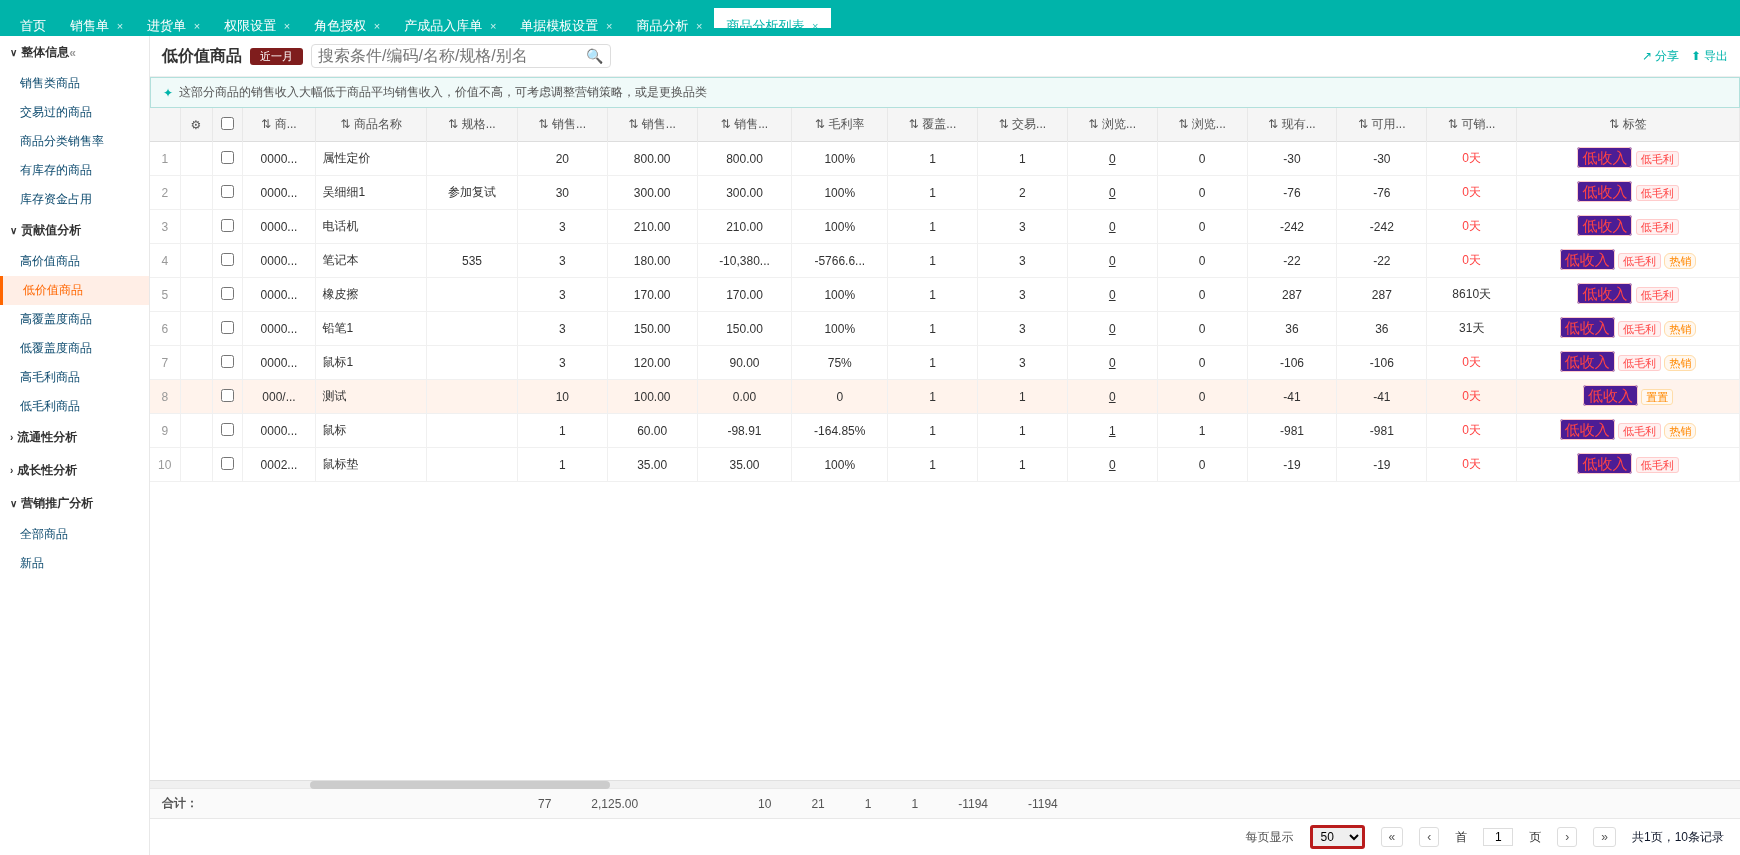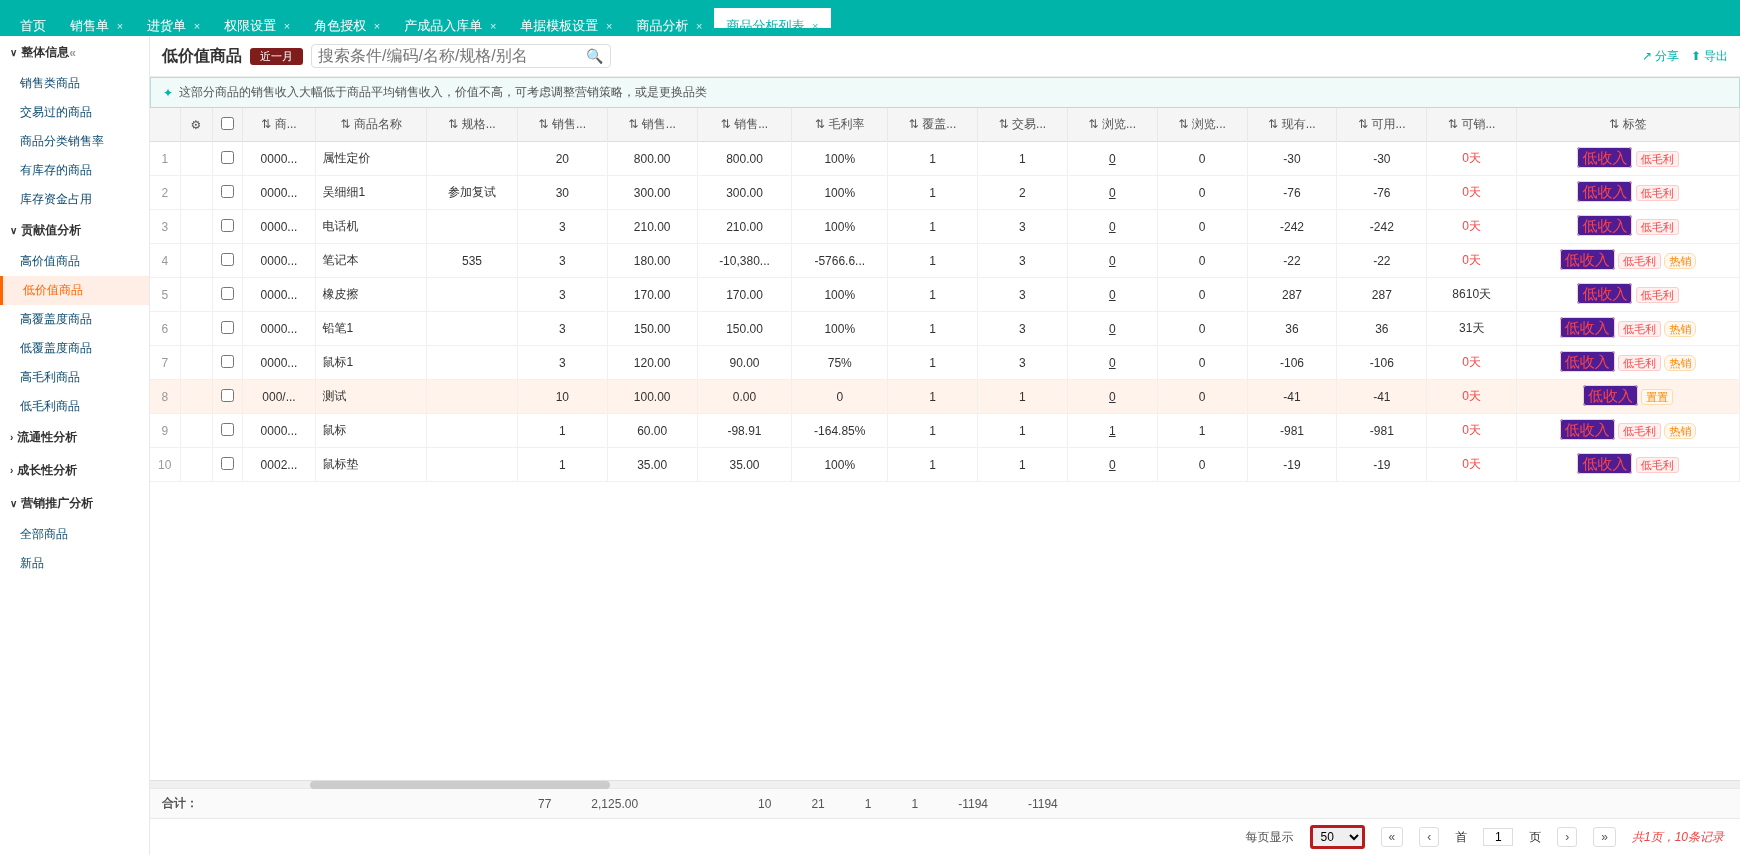--- a/index.html
+++ b/index.html
@@ -263,21 +263,21 @@
       color: #555;
     }
     .page-nav-btn:disabled { color: #ccc; cursor: default; }
     .page-input {
       border: 1px solid #ddd;
       padding: 1px 4px;
       width: 30px;
       text-align: center;
       font-size: 12px;
     }
-    .total-text { color: #ef4444; font-style: italic; }
+    .total-text { color: #0f172a; }
 
     .scrollbar-area {
       height: 8px;
       background: #f0f0f0;
       border-top: 1px solid #e0e0e0;
       position: relative;
     }
     .scrollbar-thumb {
       height: 8px;
       width: 300px;

